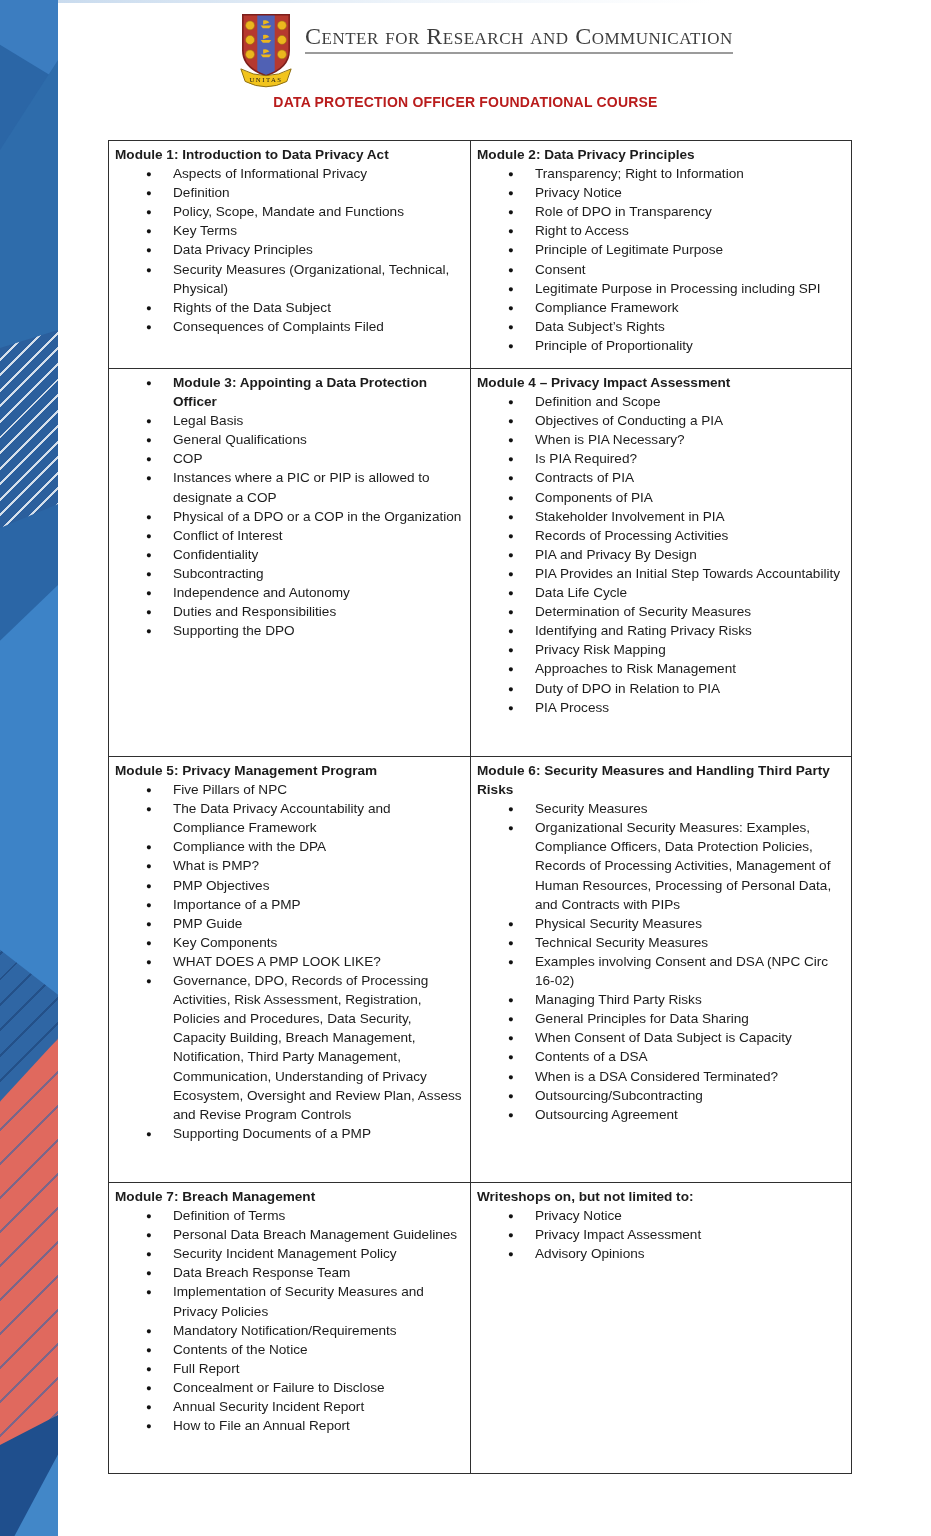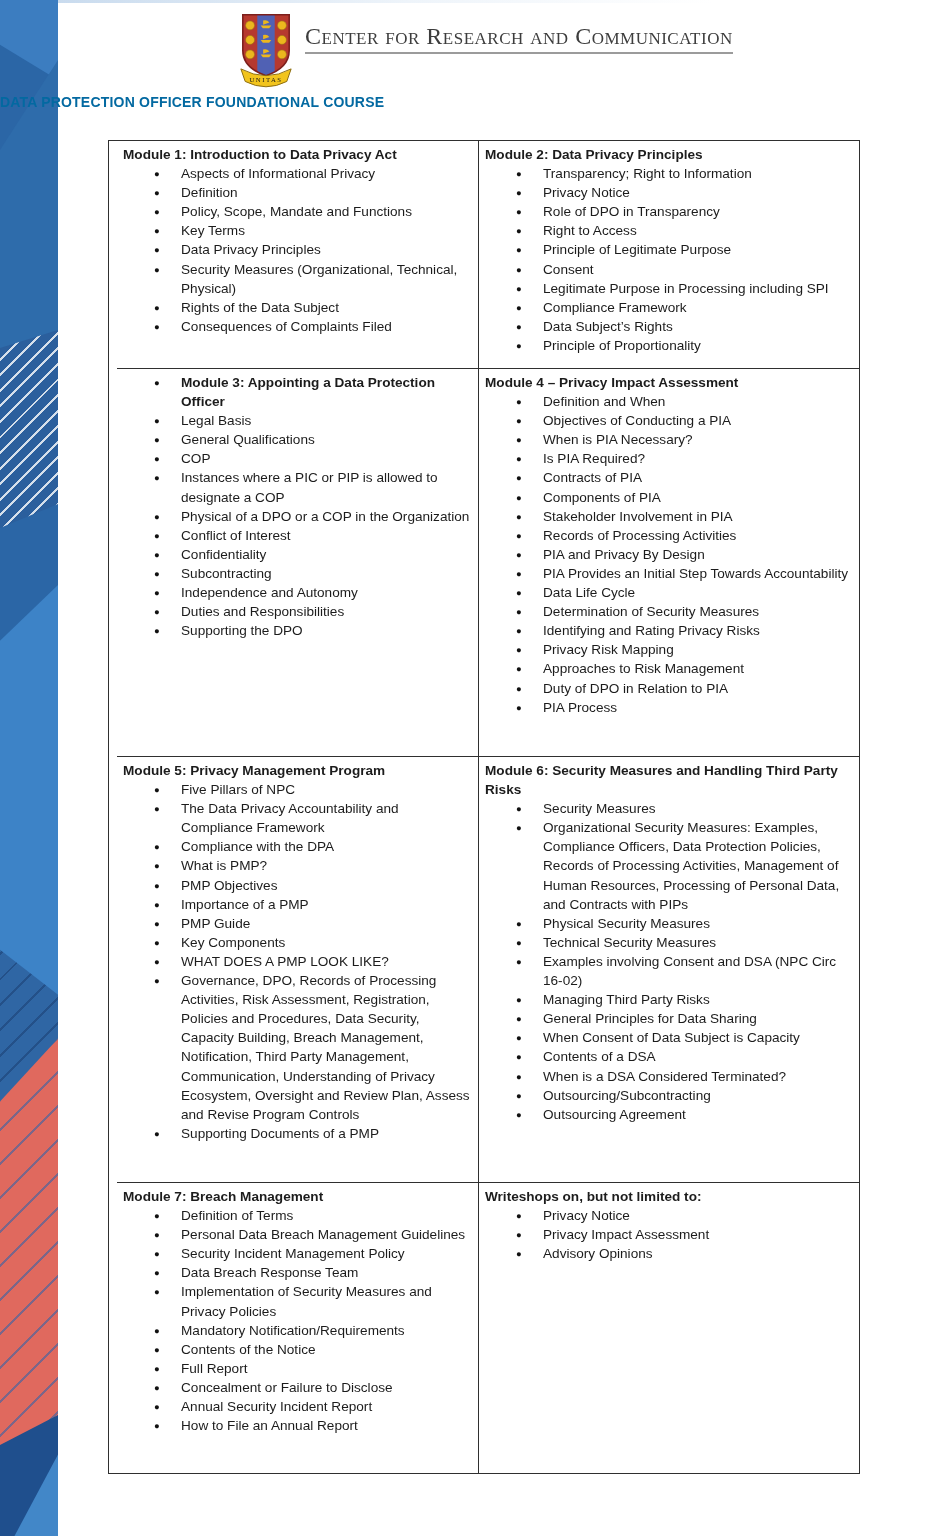--- a/index.html
+++ b/index.html
@@ -28,25 +28,25 @@
 
   
   .header{position:absolute;left:237px;top:13px;display:flex;align-items:flex-start;}
   .crest{width:58px;height:77px;flex:0 0 auto;}
   .org{margin-left:10px;margin-top:10px;font-family:"Liberation Serif",serif;}
   .org-name{font-variant:small-caps;font-size:24px;line-height:26px;color:#3d3d3d;letter-spacing:.5px;white-space:nowrap;}
   .org-rule{height:2px;background:#9b9b9b;margin:3px 0 2px 0;}
   .org-sub{font-variant:small-caps;font-size:21px;line-height:23px;color:#c2c2c2;letter-spacing:1px;white-space:nowrap;}
 
   
-  .doc-title{position:absolute;left:0;top:93px;width:100%;color:#0369a1;}
+  .doc-title{position:absolute;left:0;top:93px;width:100%;text-align:center;color:#b91c1c;}
   .doc-title div{font-size:14px;line-height:18px;font-weight:700;letter-spacing:.2px;}
 
   
-  .outline-table{position:absolute;left:108px;top:140px;width:742px;border:1px solid #2f2f2f;color:#1c1c1c;padding-left:8px;}
+  .outline-table{position:absolute;left:108px;top:140px;width:742px;border:1px solid #2f2f2f;color:#1c1c1c;}
   .t-row{display:flex;border-bottom:1px solid #2f2f2f;}
   .t-row:last-child{border-bottom:none;}
   .t-row:nth-child(1){height:227px;}
   .t-row:nth-child(2){height:387px;}
   .t-row:nth-child(3){height:425px;}
   .t-row:nth-child(4){height:290px;}
   .t-cell{box-sizing:border-box;padding:4px 4px 0 6px;overflow:hidden;}
   .t-cell.c0{width:362px;border-right:1px solid #2f2f2f;}
   .t-cell.c1{flex:1;}
   .cell-heading{font-weight:700;font-size:13.6px;line-height:19.1px;}
@@ -155,21 +155,21 @@
             <li><span class="bullet">●</span><span>Confidentiality</span></li>
             <li><span class="bullet">●</span><span>Subcontracting</span></li>
             <li><span class="bullet">●</span><span>Independence and Autonomy</span></li>
             <li><span class="bullet">●</span><span>Duties and Responsibilities</span></li>
             <li><span class="bullet">●</span><span>Supporting the DPO</span></li>
           </ul>
         </div>
         <div class="t-cell c1">
           <div class="cell-heading">Module 4 – Privacy Impact Assessment</div>
           <ul class="bullet-list">
-            <li><span class="bullet">●</span><span>Definition and When</span></li>
+            <li><span class="bullet">●</span><span>Definition and Scope</span></li>
             <li><span class="bullet">●</span><span>Objectives of Conducting a PIA</span></li>
             <li><span class="bullet">●</span><span>When is PIA Necessary?</span></li>
             <li><span class="bullet">●</span><span>Is PIA Required?</span></li>
             <li><span class="bullet">●</span><span>Contracts of PIA</span></li>
             <li><span class="bullet">●</span><span>Components of PIA</span></li>
             <li><span class="bullet">●</span><span>Stakeholder Involvement in PIA</span></li>
             <li><span class="bullet">●</span><span>Records of Processing Activities</span></li>
             <li><span class="bullet">●</span><span>PIA and Privacy By Design</span></li>
             <li><span class="bullet">●</span><span>PIA Provides an Initial Step Towards Accountability</span></li>
             <li><span class="bullet">●</span><span>Data Life Cycle</span></li>

